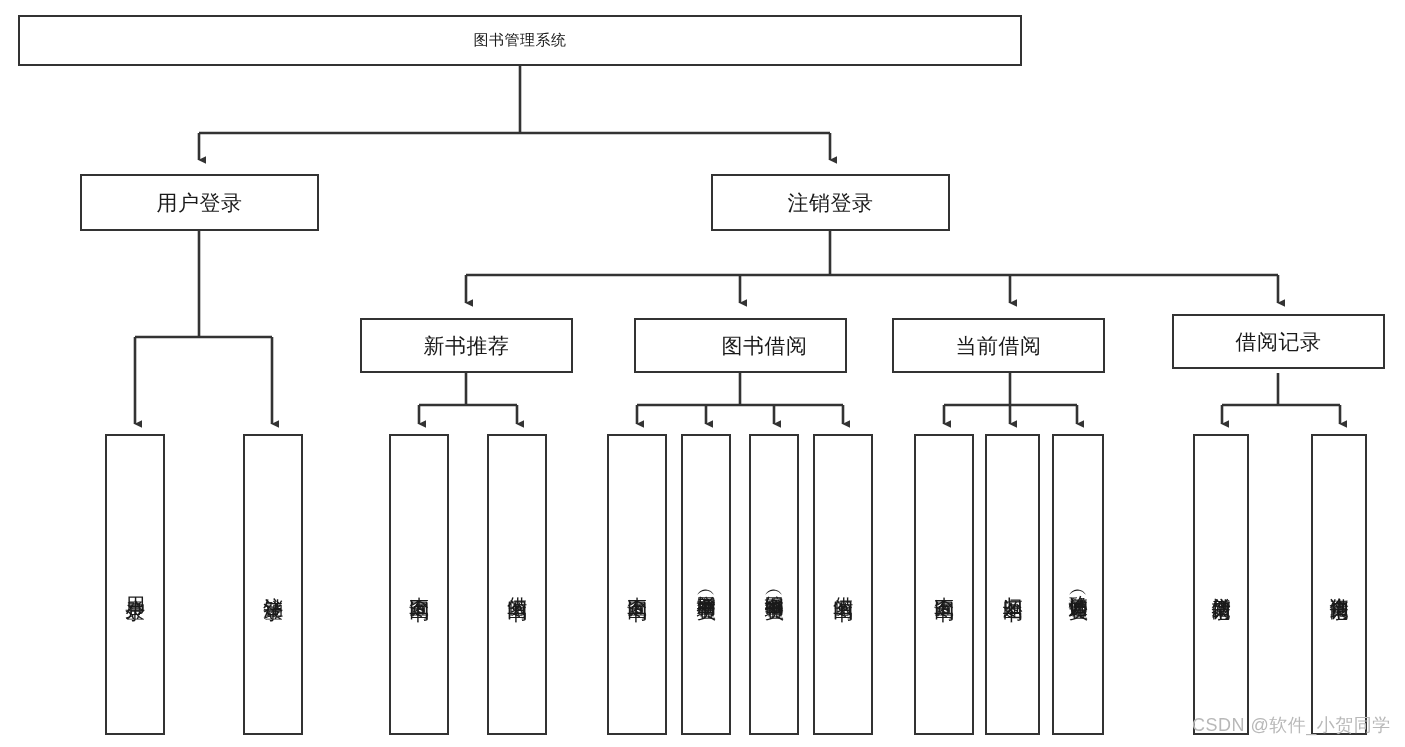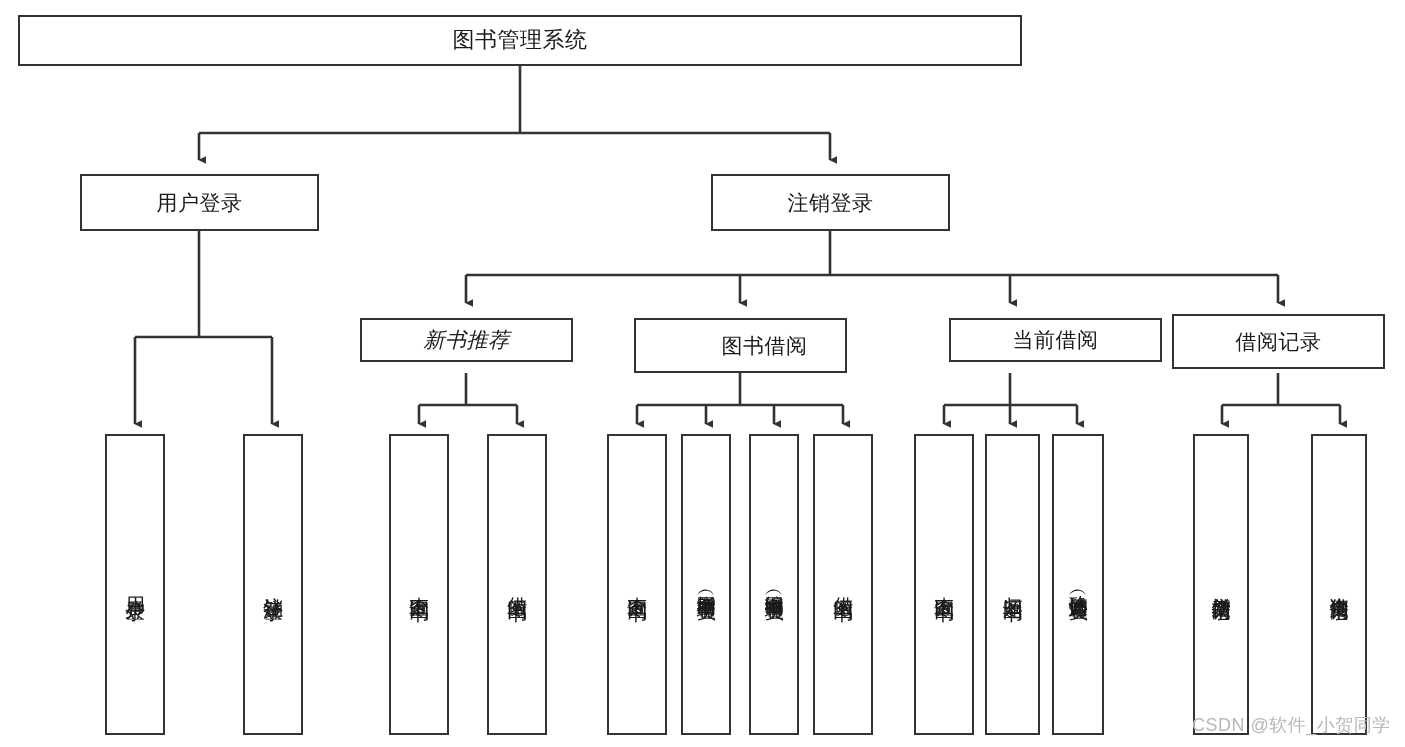--- a/index.html
+++ b/index.html
@@ -41,21 +41,21 @@
     text-align: center;
     line-height: 1.12;
     letter-spacing: 0.5px;
   }
   
   .node.horiz .lbl {
     font-size: 21px;
     white-space: nowrap;
   }
   .node.root .lbl {
-    font-size: 22px;
+    font-size: 15px;
   }
   
   .node.vert {
     align-items: center;
     justify-content: center;
     padding: 6px 0;
   }
   .node.vert .lbl {
     writing-mode: vertical-rl;
     text-orientation: upright;
@@ -138,29 +138,29 @@
   </div>
 
   <div class="node horiz" style="left:80px; top:174px; width:239px; height:57px;">
     <span class="lbl">用户登录</span>
   </div>
 
   <div class="node horiz" style="left:711px; top:174px; width:239px; height:57px;">
     <span class="lbl">注销登录</span>
   </div>
 
-  <div class="node horiz" style="left:360px; top:318px; width:213px; height:44px;font-style:italic;">
+  <div class="node horiz" style="left:360px; top:318px; width:213px; height:55px;">
     <span class="lbl">新书推荐</span>
   </div>
 
   <div class="node horiz" style="left:634px; top:318px; width:213px; height:55px;padding-left:48px;">
     <span class="lbl">图书借阅</span>
   </div>
 
-  <div class="node horiz" style="left:949px; top:318px; width:213px; height:44px;">
+  <div class="node horiz" style="left:892px; top:318px; width:213px; height:55px;">
     <span class="lbl">当前借阅</span>
   </div>
 
   <div class="node horiz" style="left:1172px; top:314px; width:213px; height:55px;">
     <span class="lbl">借阅记录</span>
   </div>
 
   <div class="node vert" style="left:105px; top:434px; width:60px; height:301px;">
     <span class="lbl">用户登录</span>
   </div>

